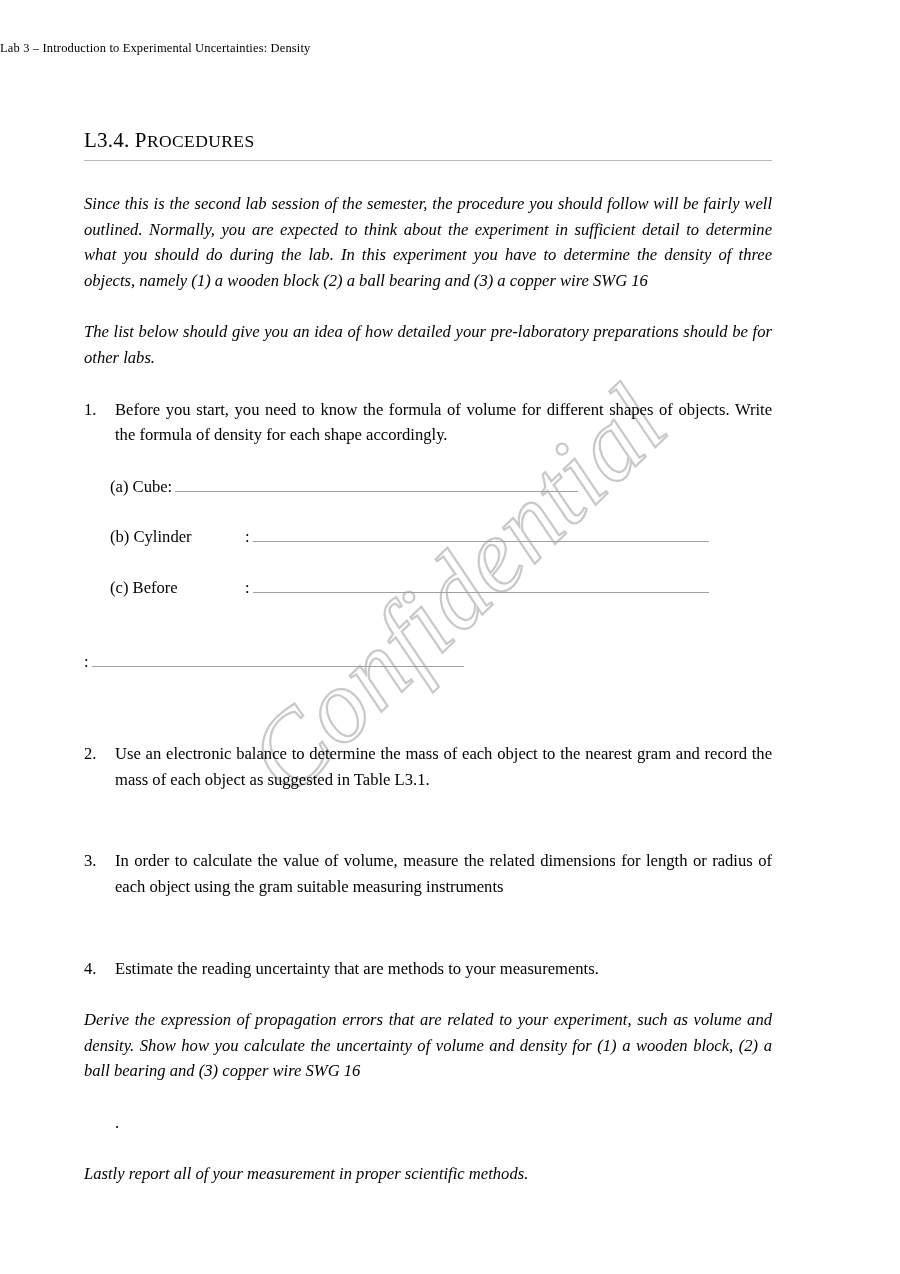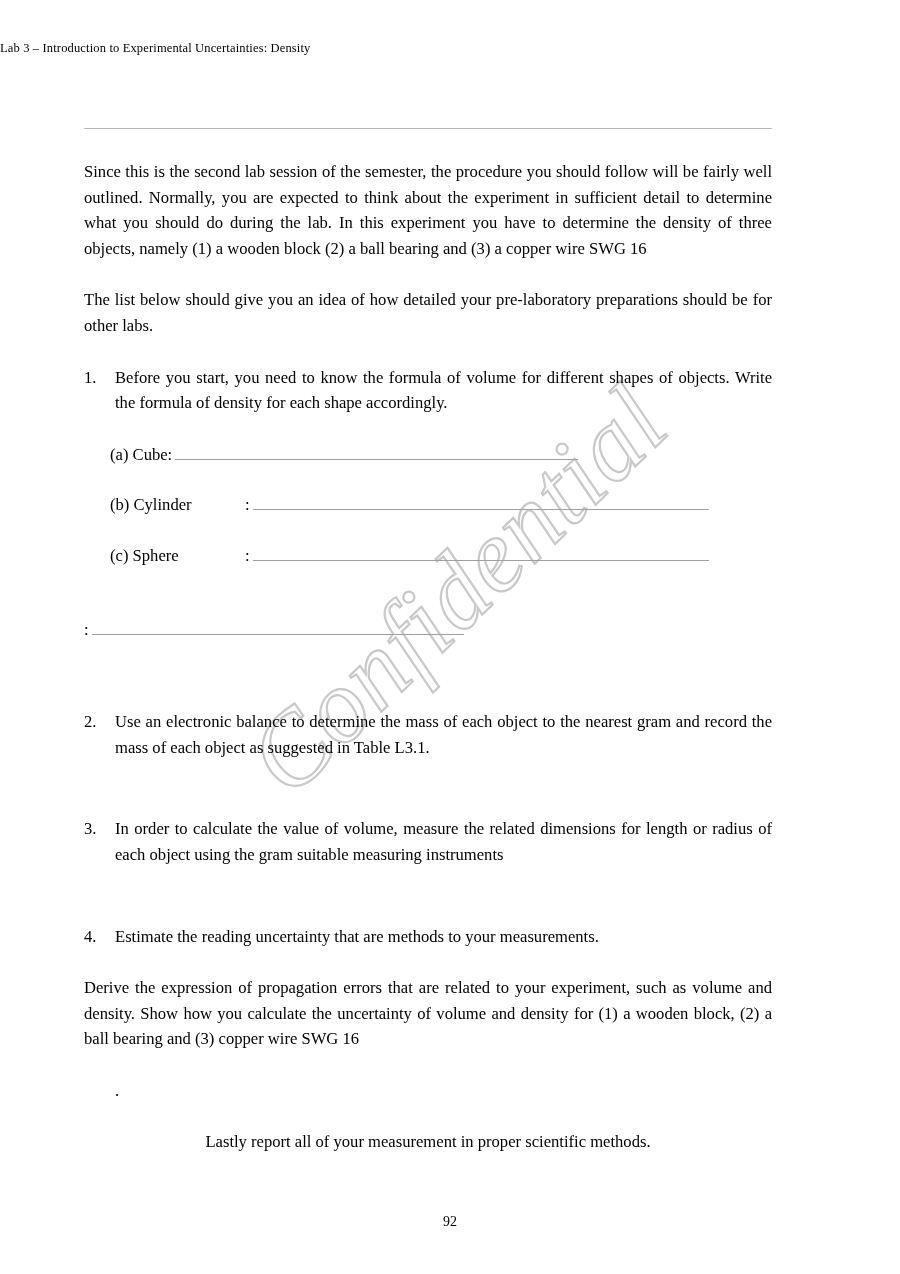--- a/index.html
+++ b/index.html
@@ -83,23 +83,24 @@
     margin: 0 0 30px 0;
     height: 0;
   }
 
   p.para {
     margin: 0 0 26px 0;
     font-size: 16.6px;
     line-height: 25.6px;
     text-align: justify;
     text-justify: inter-word;
+    font-style: italic;
   }
   p.para.last-natural {
-    text-align: center;
+    text-align: left;
     margin-top: 8px;
   }
 
   
   .num-item {
     position: relative;
     margin: 0 0 26px 0;
     padding-left: 31px;
     font-size: 16.6px;
     line-height: 25.6px;
@@ -190,20 +191,23 @@
   <div class="watermark">
     <svg viewBox="0 0 900 1274" xmlns="http://www.w3.org/2000/svg">
       <text x="290" y="800" transform="rotate(-44 290 800)" stroke="#c9c9c9">Confidential</text>
     </svg>
   </div>
 
   <div class="running-head">Lab 3 – Introduction to Experimental Uncertainties: Density</div>
 
   <div class="content">
 
+    <h1 class="section-title">
+      <span>L3.4.</span><span>&nbsp;</span><span class="smallcaps"><span style="font-size: 21px;">P</span><span>ROCEDURES</span></span>
+    </h1>
     <hr class="rule">
 
     <p class="para">Since this is the second lab session of the semester, the procedure you should follow will be fairly well outlined. Normally, you are expected to think about the experiment in sufficient detail to determine what you should do during the lab. In this experiment you have to determine the density of three objects, namely (1) a wooden block (2) a ball bearing and (3) a copper wire SWG 16</p>
 
     <p class="para">The list below should give you an idea of how detailed your pre-laboratory preparations should be for other labs.</p>
 
     <div class="num-item">
       <span class="marker">1.</span>
       <span class="body">Before you start, you need to know the formula of volume for different shapes of objects. Write the formula of density for each shape accordingly.</span>
     </div>
@@ -216,21 +220,21 @@
         <span class="bl-line"></span>
       </div>
 
       <div class="blank-row row-b">
         <span class="bl-label">(b) Cylinder</span>
         <span class="bl-colon">:</span>
         <span class="bl-line"></span>
       </div>
 
       <div class="blank-row row-c">
-        <span class="bl-label">(c) Sphere</span>
+        <span class="bl-label">(c) Before</span>
         <span class="bl-colon">:</span>
         <span class="bl-line"></span>
       </div>
 
       <div class="blank-row row-d">
         <span class="bl-colon">:</span>
         <span class="bl-line"></span>
       </div>
 
     </div>
@@ -257,15 +261,14 @@
     </div>
 
     <p class="para">Derive the expression of propagation errors that are related to your experiment, such as volume and density. Show how you calculate the uncertainty of volume and density for (1) a wooden block, (2) a ball bearing and (3) copper wire SWG 16</p>
 
     <div class="lone-dot">.</div>
 
     <p class="para last-natural">Lastly report all of your measurement in proper scientific methods.</p>
 
   </div>
 
-  <div class="folio">92</div>
 
 </div>
 
 </body></html>

